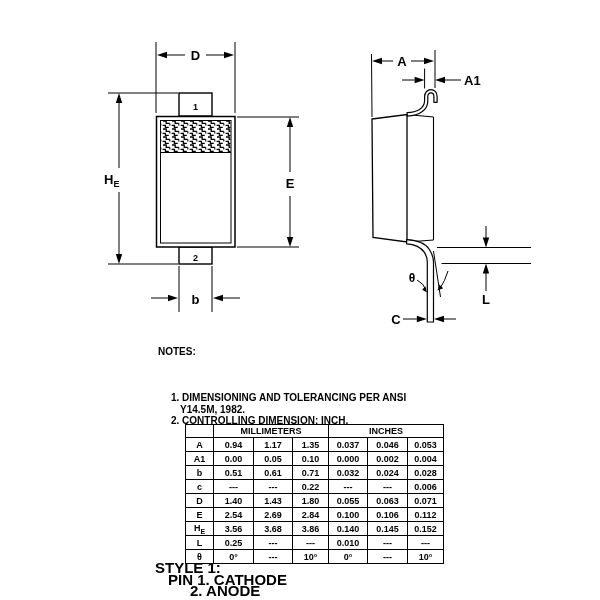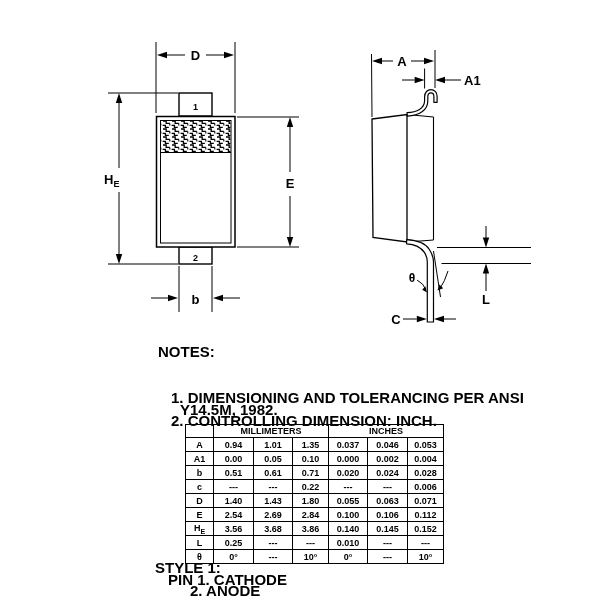--- a/index.html
+++ b/index.html
@@ -1,21 +1,21 @@
 <!DOCTYPE html>
 <html><head>
 <meta charset="utf-8">
 <style>
   html,body{margin:0;padding:0;}
   .canvas{
     position:relative;width:600px;height:600px;background:#ffffff;overflow:hidden;
     font-family:"Liberation Sans",sans-serif;color:#000;
   }
   svg text{font-family:"Liberation Sans",sans-serif;font-weight:bold;fill:#000;}
-  .notes{position:absolute;left:158px;top:346px;font-size:15px;font-weight:bold;line-height:11.8px;white-space:nowrap;}
+  .notes{position:absolute;left:158px;top:346px;font-size:10px;font-weight:bold;line-height:11.8px;white-space:nowrap;}
   .notes .n1{padding-left:13px;margin-top:34px;}
   .notes .n1b{padding-left:22px;}
   .notes .n2{padding-left:13px;}
   table.dims{position:absolute;left:185px;top:424px;border-collapse:collapse;table-layout:fixed;}
   table.dims th,table.dims td{
     border:1px solid #000;font-size:9px;font-weight:bold;text-align:center;
     padding:0;height:13px;white-space:nowrap;overflow:hidden;
     font-family:"Liberation Sans",sans-serif;
   }
   table.dims th{height:12px;}
@@ -174,41 +174,41 @@
       <tr>
         <th></th>
         <th colspan="3">MILLIMETERS</th>
         <th colspan="3">INCHES</th>
       </tr>
     </thead>
     <tbody>
         <tr>
           <td><span>A</span></td>
           <td>0.94</td>
-          <td>1.01</td>
+          <td>1.17</td>
           <td>1.35</td>
           <td>0.037</td>
           <td>0.046</td>
           <td>0.053</td>
         </tr>
         <tr>
           <td><span>A1</span></td>
           <td>0.00</td>
           <td>0.05</td>
           <td>0.10</td>
           <td>0.000</td>
           <td>0.002</td>
           <td>0.004</td>
         </tr>
         <tr>
           <td><span>b</span></td>
           <td>0.51</td>
           <td>0.61</td>
           <td>0.71</td>
-          <td>0.020</td>
+          <td>0.032</td>
           <td>0.024</td>
           <td>0.028</td>
         </tr>
         <tr>
           <td><span>c</span></td>
           <td>---</td>
           <td>---</td>
           <td>0.22</td>
           <td>---</td>
           <td>---</td>

